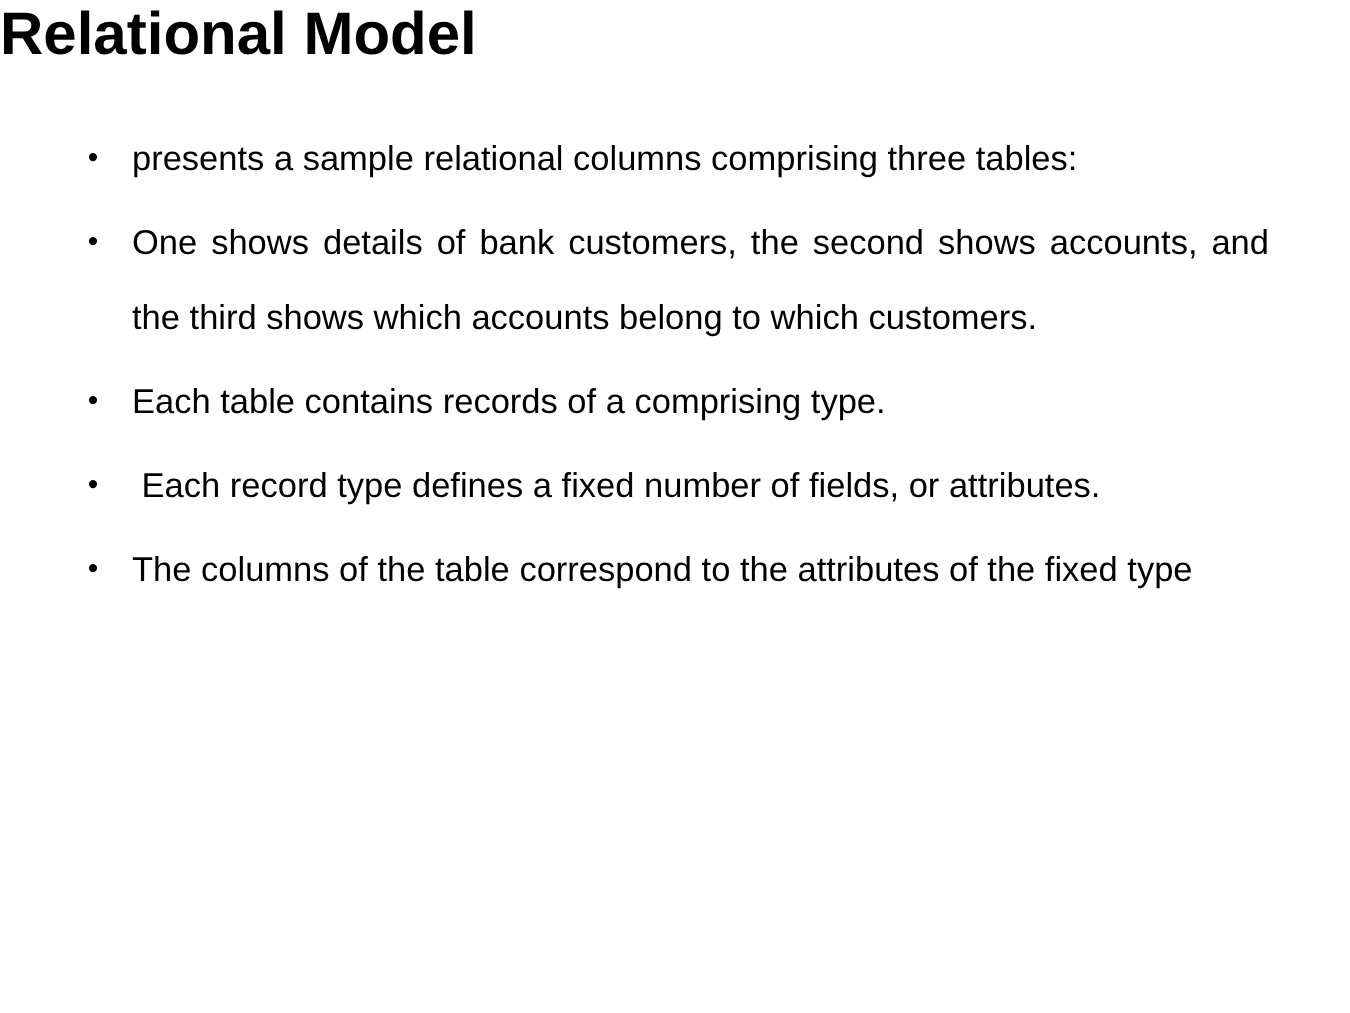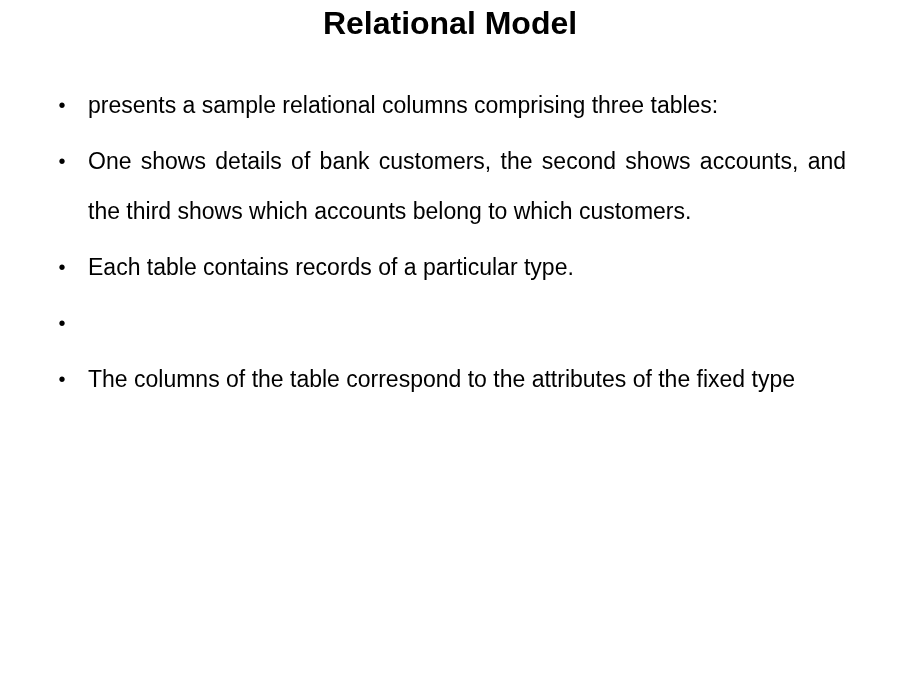--- a/index.html
+++ b/index.html
@@ -20,23 +20,22 @@
       left: 0; top: 0;
       width: 900px; height: 675px;
       background: #ffffff;
     }
     .title {
       position: absolute;
       left: 0;
       top: 0;
       width: 900px;
       height: 50px;
-      text-align: center;
       font-weight: bold;
-      font-size: 32px;
+      font-size: 40px;
       line-height: 46px;
       letter-spacing: 0px;
       margin: 0;
     }
     .bullets {
       position: absolute;
       left: 0;
       top: 80px;
       width: 900px;
       margin: 0;
@@ -80,23 +79,24 @@
     <li class="bullet-item" style="height:50px;">
       <span class="bullet-dot">•</span>
       <span class="bullet-text">presents a sample relational columns comprising three tables:</span>
     </li>
     <li class="bullet-item justify" style="height:100px;">
       <span class="bullet-dot">•</span>
       <span class="bullet-text">One shows details of bank customers, the second shows accounts, and the third shows which accounts belong to which customers.</span>
     </li>
     <li class="bullet-item" style="height:50px;">
       <span class="bullet-dot">•</span>
-      <span class="bullet-text">Each table contains records of a particular type.</span>
+      <span class="bullet-text">Each table contains records of a comprising type.</span>
     </li>
     <li class="bullet-item" style="height:50px;">
       <span class="bullet-dot">•</span>
+      <span class="bullet-text"> Each record type defines a fixed number of fields, or attributes.</span>
     </li>
     <li class="bullet-item justify" style="height:100px;">
       <span class="bullet-dot">•</span>
       <span class="bullet-text">The columns of the table correspond to the attributes of the fixed type</span>
     </li>
   </ul>
 </div>
 
 </body></html>

